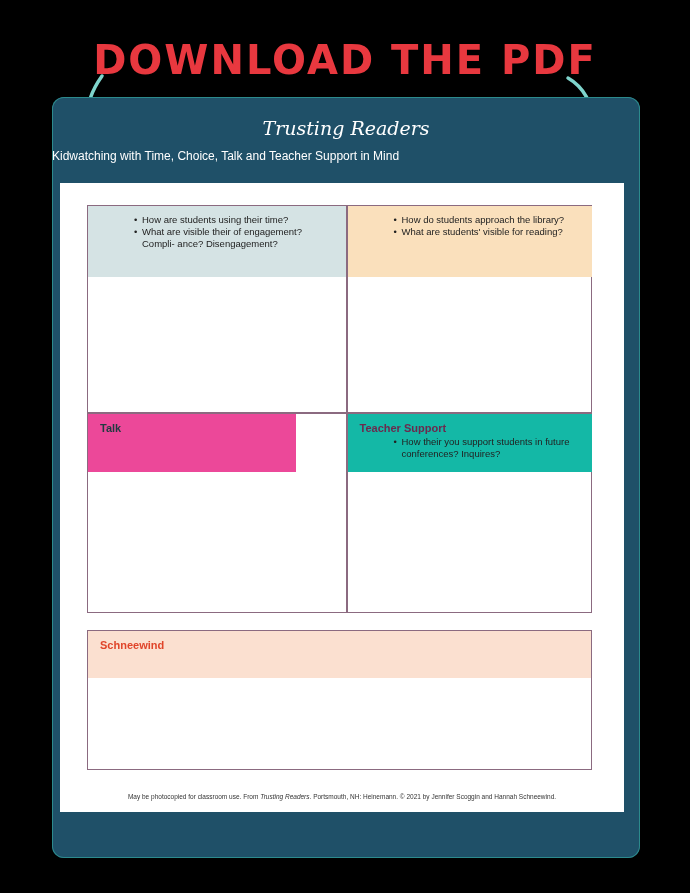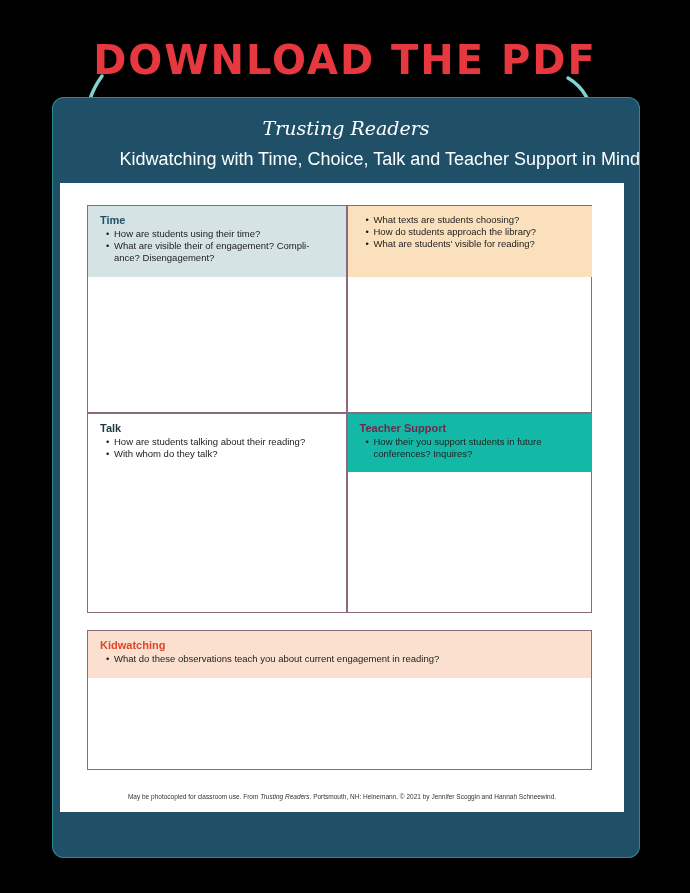--- a/index.html
+++ b/index.html
@@ -16,36 +16,36 @@
   .frame {
     position: absolute; left: 52px; top: 97px; width: 588px; height: 761px;
     background: #1f5068; border-radius: 12px;
     box-shadow: inset 0 0 0 1px #2c8a8c;
   }
   .title {
     position: absolute; left: 52px; top: 117px; width: 588px; text-align: center;
     color: #ffffff; font-family: "DejaVu Serif", serif; font-style: italic; font-size: 19px;
   }
   .subtitle {
-    position: absolute; left: 52px; top: 149px; width: 588px; text-align: right;
-    color: #ffffff; font-size: 18px;
+    position: absolute; left: 52px; top: 149px; width: 588px; text-align: left;
+    color: #ffffff; font-size: 12px;
   }
   .sheet {
     position: absolute; left: 60px; top: 183px; width: 564px; height: 629px; background: #ffffff;
   }
   .grid {
     position: absolute; left: 87px; top: 205px; width: 505px; height: 408px;
     border: 1.5px solid #8b6a80; box-sizing: border-box;
   }
   .vline { position: absolute; left: 258px; top: 0; width: 1.5px; height: 100%; background: #8b6a80; }
   .hline { position: absolute; left: 0; top: 206px; width: 100%; height: 1.5px; background: #8b6a80; }
   .cell-head { position: absolute; box-sizing: border-box; padding: 8px 12px 0 12px; }
   .cell-title { font-weight: bold; font-size: 11px; margin-bottom: 2px; }
   ul { margin: 0; padding: 0 0 0 6px; list-style: none; }
-  li { font-size: 9.5px; color: #222; line-height: 12px; padding-left: 8px; text-indent: -8px; }
+  li { font-size: 9.5px; color: #222; line-height: 12px; padding-left: 8px; text-indent: -8px; margin-left: 28px; }
   li::before { content: "\2022"; display: inline-block; width: 8px; text-indent: 0; }
   .engage {
     position: absolute; left: 87px; top: 630px; width: 505px; height: 140px;
     border: 1.5px solid #8b6a80; box-sizing: border-box;
   }
   .footer {
     position: absolute; left: 60px; top: 793px; width: 564px; text-align: center;
     font-size: 6.5px; color: #333;
   }
 </style>
@@ -64,52 +64,43 @@
 </svg>
 
 <div class="frame"></div>
 <div class="title">Trusting Readers</div>
 <div class="subtitle">Kidwatching with Time, Choice, Talk and Teacher Support in Mind</div>
 
 <div class="sheet"></div>
 
 <div class="grid">
   <div class="cell-head" style="left:0;top:0;width:258px;height:71px;background:#d5e3e4">
-    <div class="cell-title" style="color:#1f5068">Time</div>
     <ul>
       <li>How are students using their time?</li>
       <li>What are visible their of engagement? Compli- ance? Disengagement?</li>
     </ul>
   </div>
   <div class="cell-head" style="left:259.5px;top:0;width:244px;height:71px;background:#fae0bc">
     <ul>
-      <li>What texts are students choosing?</li>
       <li>How do students approach the library?</li>
       <li>What are students' visible for reading?</li>
     </ul>
   </div>
-  <div class="cell-head" style="left:0;top:207.5px;width:260px;height:58px;background:#ffffff">
+  <div class="cell-head" style="left:0;top:207.5px;width:208px;height:58px;background:#ec4899">
     <div class="cell-title" style="color:#1f3b40">Talk</div>
-    <ul>
-      <li>How are students talking about their reading?</li>
-      <li>With whom do they talk?</li>
-    </ul>
   </div>
   <div class="cell-head" style="left:259.5px;top:207.5px;width:244px;height:58px;background:#14b8a6">
     <div class="cell-title" style="color:#6b2a4e">Teacher Support</div>
     <ul>
       <li>How their you support students in future conferences? Inquires?</li>
     </ul>
   </div>
   <div class="vline"></div>
   <div class="hline"></div>
 </div>
 
 <div class="engage">
   <div class="cell-head" style="left:0;top:0;width:100%;height:47px;background:#fbe0d0">
-    <div class="cell-title" style="color:#e0452a">Kidwatching</div>
-    <ul>
-      <li>What do these observations teach you about current engagement in reading?</li>
-    </ul>
+    <div class="cell-title" style="color:#e0452a">Schneewind</div>
   </div>
 </div>
 
 <div class="footer"><span>May be photocopied for classroom use. From </span><i>Trusting Readers</i><span>. Portsmouth, NH: Heinemann. © 2021 by Jennifer Scoggin and Hannah Schneewind.</span></div>
 
 </body></html>

